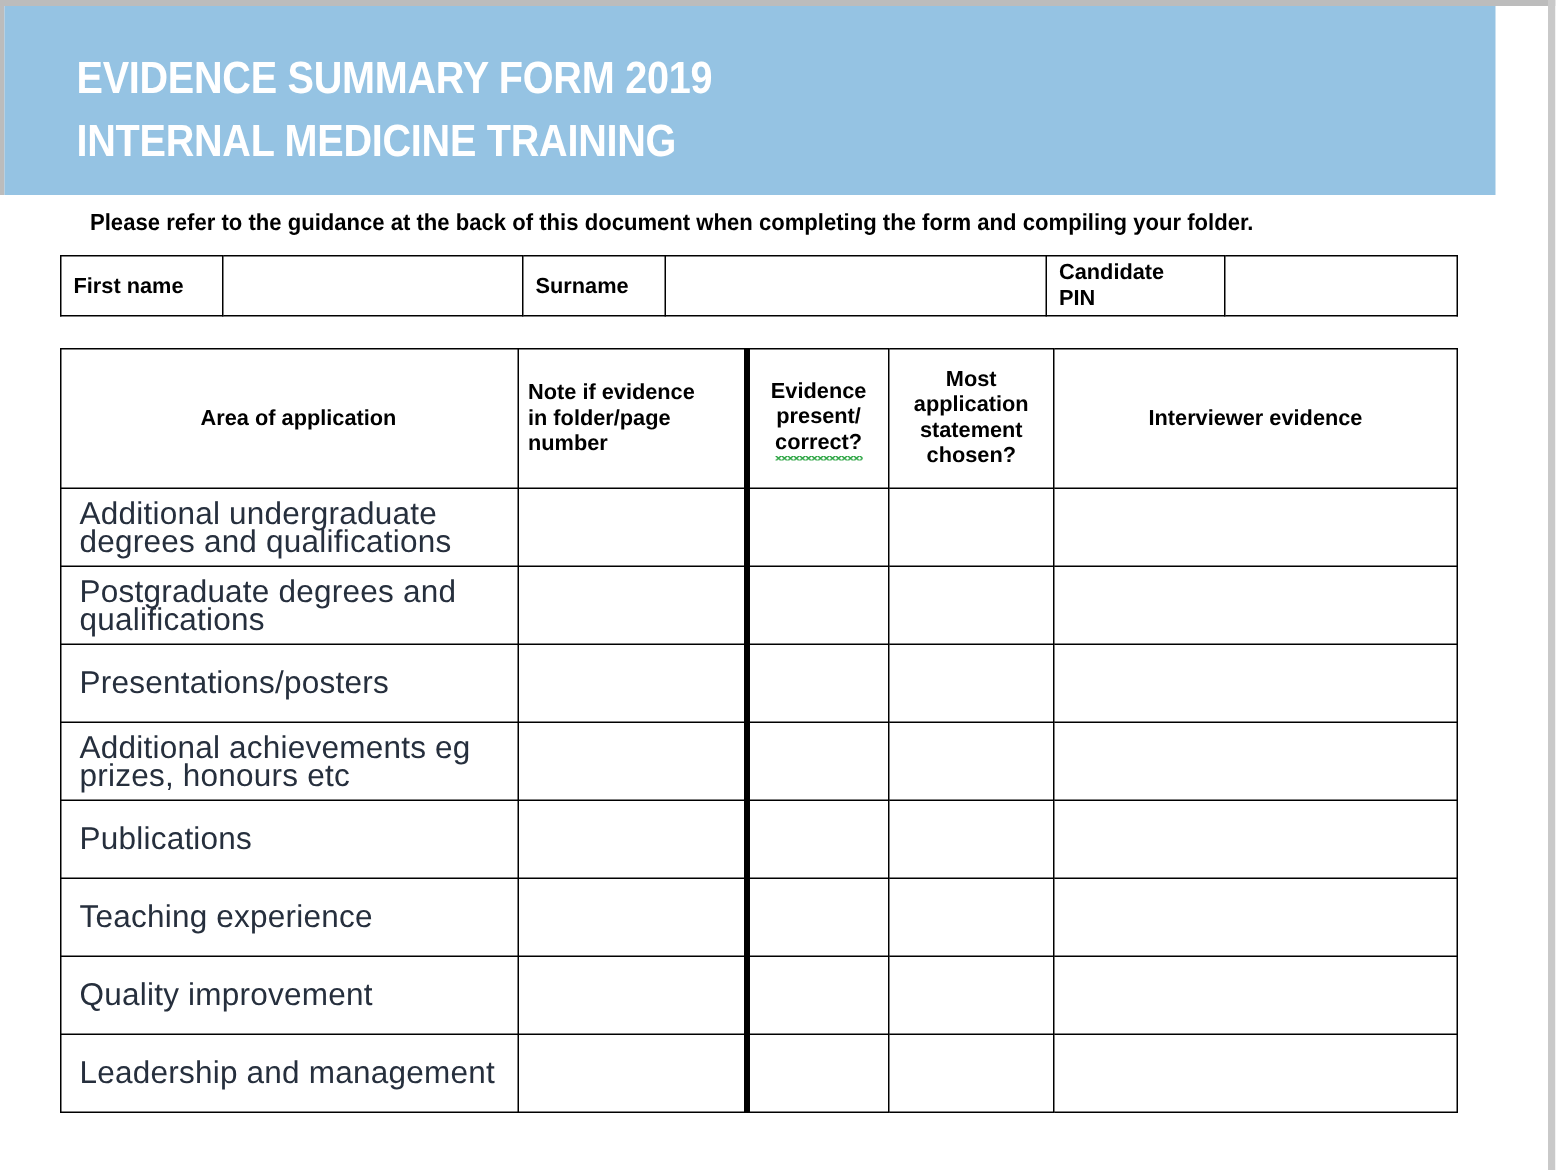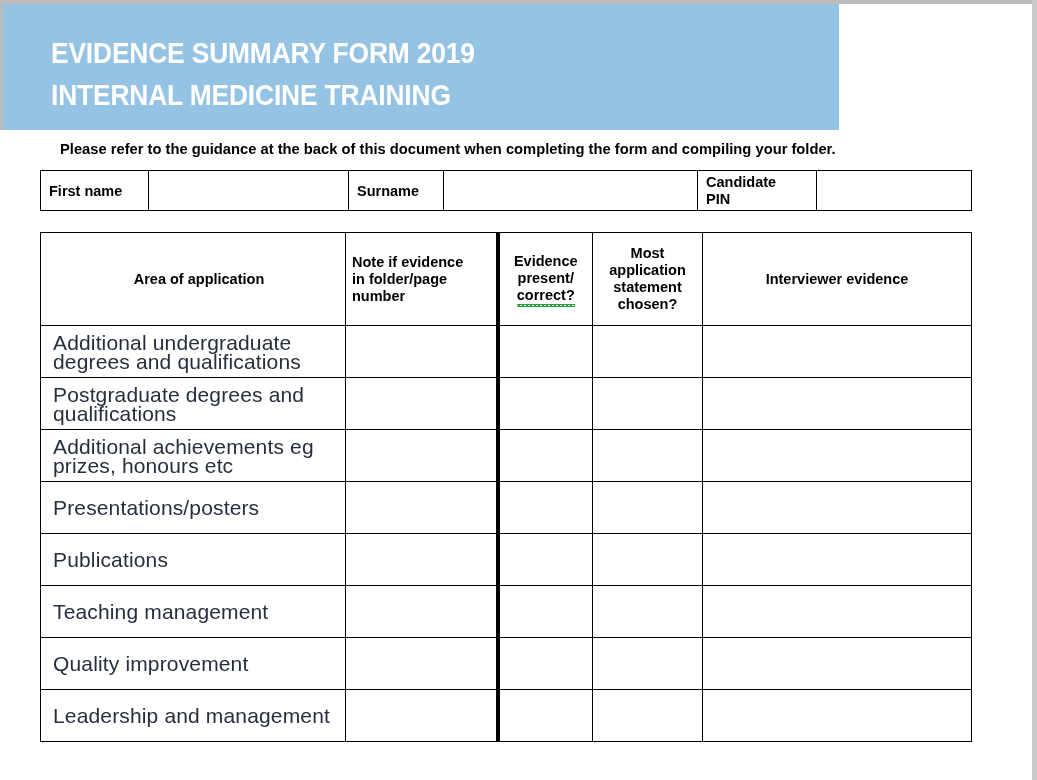--- a/index.html
+++ b/index.html
@@ -41,21 +41,21 @@
     left: 1032px; top: 0;
     width: 5px; height: 780px;
     background: #c9c9c9;
   }
 
   
   .banner {
     position: absolute;
     left: 3px;
     top: 4px;
-    width: 836px;
+    width: 994px;
     height: 126px;
     background: #95c3e3;
     box-sizing: border-box;
   }
   .banner-title {
     position: absolute;
     left: 48px;
     top: 28px;
     color: #ffffff;
     font-family: "Liberation Sans Narrow", "Liberation Sans", sans-serif;
@@ -290,42 +290,42 @@
           <td class="c-grey"></td>
         </tr>
         <tr>
           <td class="c-area">Postgraduate degrees and qualifications</td>
           <td class="c-white"></td>
           <td class="c-grey thick-left"></td>
           <td class="c-grey"></td>
           <td class="c-grey"></td>
         </tr>
         <tr>
+          <td class="c-area">Presentations/posters</td>
+          <td class="c-white"></td>
+          <td class="c-grey thick-left"></td>
+          <td class="c-grey"></td>
+          <td class="c-grey"></td>
+        </tr>
+        <tr>
           <td class="c-area">Additional achievements eg prizes, honours etc</td>
           <td class="c-white"></td>
           <td class="c-grey thick-left"></td>
           <td class="c-grey"></td>
           <td class="c-grey"></td>
         </tr>
         <tr>
-          <td class="c-area">Presentations/posters</td>
-          <td class="c-white"></td>
-          <td class="c-grey thick-left"></td>
-          <td class="c-grey"></td>
-          <td class="c-grey"></td>
-        </tr>
-        <tr>
           <td class="c-area">Publications</td>
           <td class="c-white"></td>
           <td class="c-grey thick-left"></td>
           <td class="c-grey"></td>
           <td class="c-grey"></td>
         </tr>
         <tr>
-          <td class="c-area">Teaching management</td>
+          <td class="c-area">Teaching experience</td>
           <td class="c-white"></td>
           <td class="c-grey thick-left"></td>
           <td class="c-grey"></td>
           <td class="c-grey"></td>
         </tr>
         <tr>
           <td class="c-area">Quality improvement</td>
           <td class="c-white"></td>
           <td class="c-grey thick-left"></td>
           <td class="c-grey"></td>

